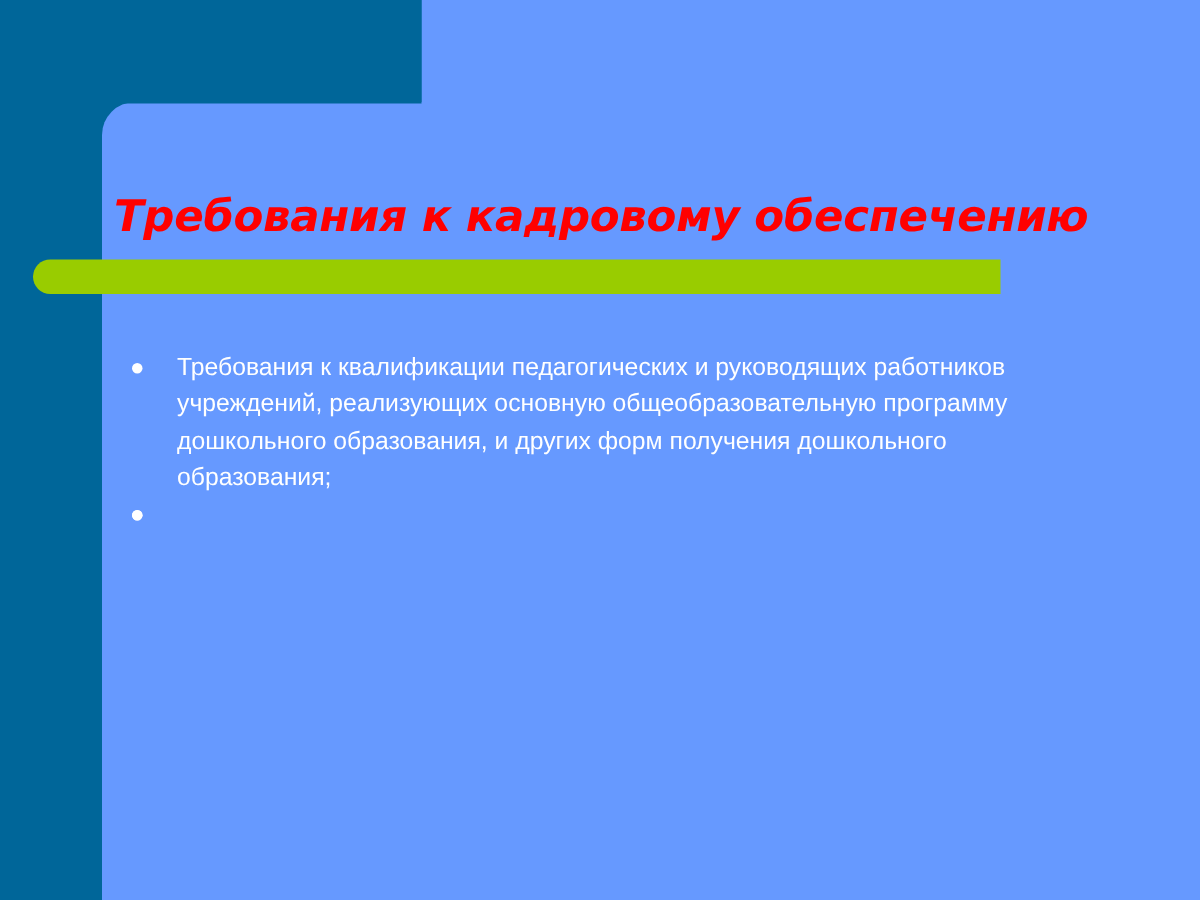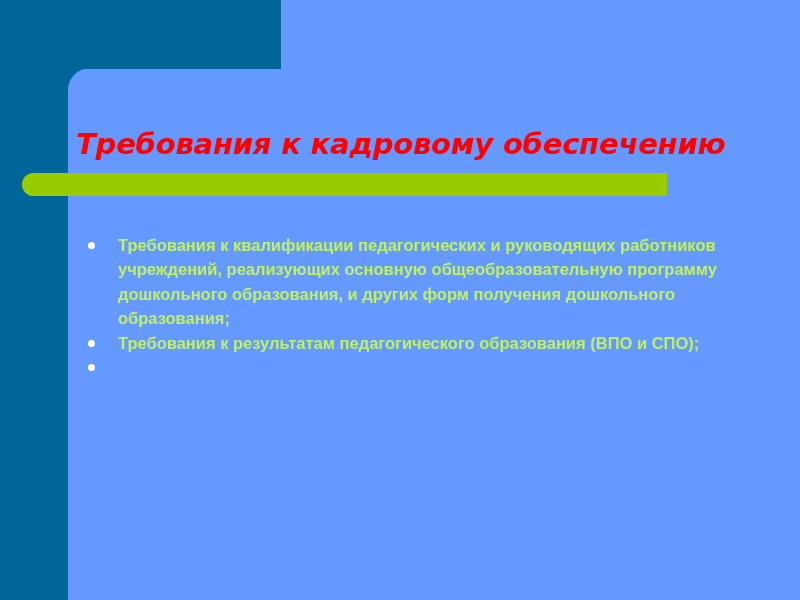--- a/index.html
+++ b/index.html
@@ -91,24 +91,24 @@
     z-index: 4;
     list-style: none;
     margin: 0;
     padding: 0;
   }
 
   #body-list li {
     position: relative;
     padding-left: 34px;
     margin: 0 0 0 0;
-    color: #bef264;
+    color: #ffffff;
     font-family: "Liberation Sans", sans-serif;
     font-size: 16.5px;
-    font-weight: bold;
+    font-weight: normal;
     line-height: 24.4px;
     text-align: left;
   }
 
   #body-list li .bullet-dot {
     position: absolute;
     left: 4px;
     top: 9px;
     width: 7px;
     height: 7px;
@@ -129,20 +129,19 @@
 
   <div id="green-bar"></div>
 
   <ul id="body-list">
     <li>
       <span class="bullet-dot"></span>
       <span>Требования к квалификации педагогических и руководящих работников учреждений, реализующих основную общеобразовательную программу дошкольного образования, и других форм получения дошкольного образования;</span>
     </li>
     <li>
       <span class="bullet-dot"></span>
-      <span>Требования к результатам педагогического образования (ВПО и СПО);</span>
     </li>
     <li>
       <span class="bullet-dot"></span>
     </li>
   </ul>
 
 </div>
 
 </body></html>

